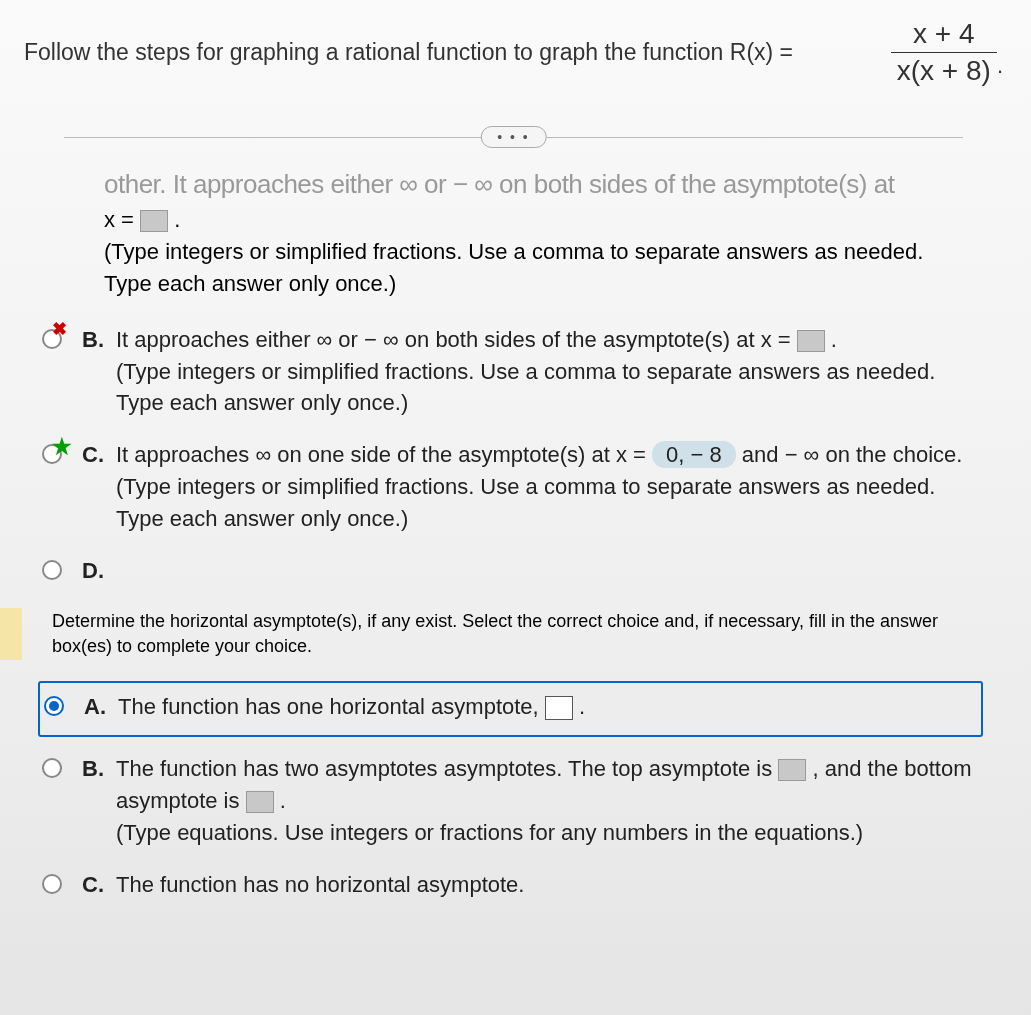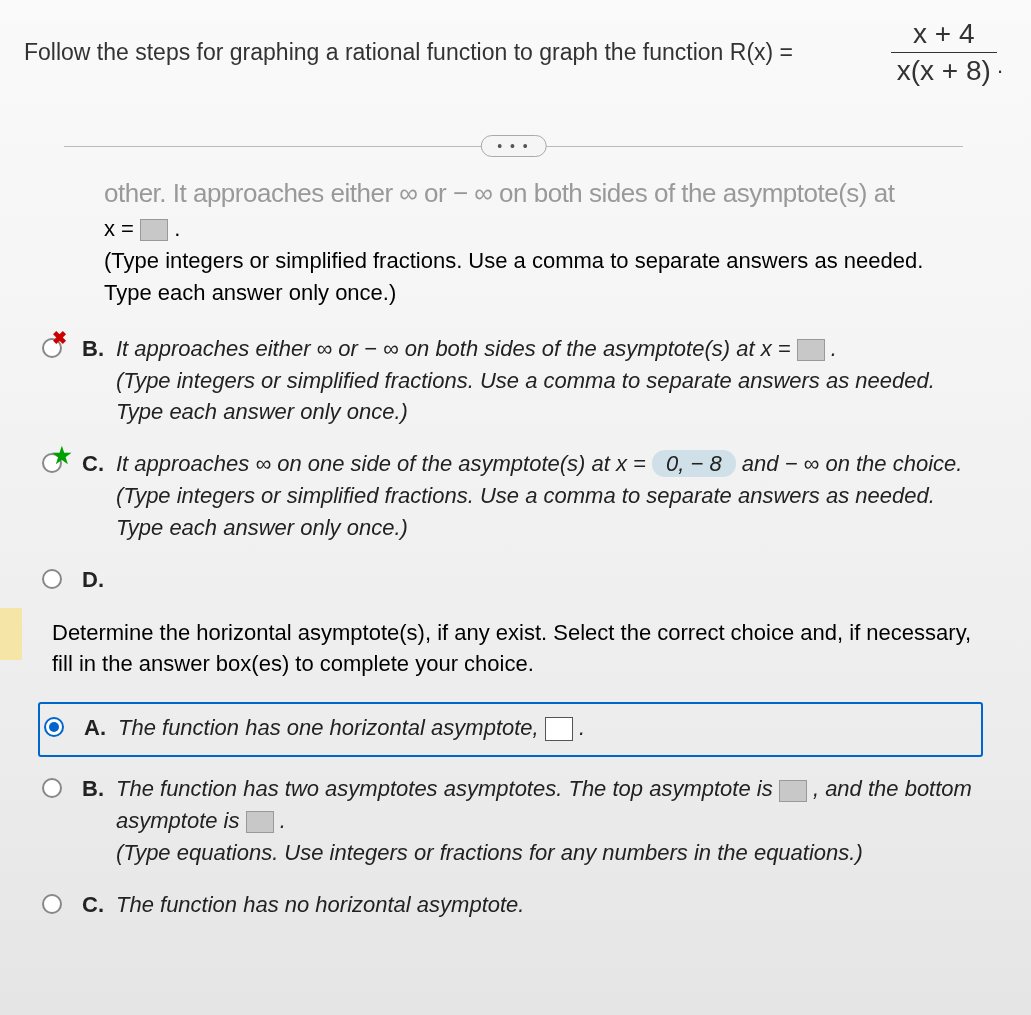--- a/index.html
+++ b/index.html
@@ -17,21 +17,21 @@
       height: 100%;
       padding: 18px 28px 18px 24px;
       position: relative;
     }
     .header-row {
       display: flex;
       align-items: center;
       justify-content: space-between;
       font-size: 23px;
       color: #333;
-      margin-bottom: 45px;
+      margin-bottom: 36px;
     }
     .header-text { flex: 1; }
     .fraction {
       display: inline-block;
       text-align: center;
       vertical-align: middle;
       font-size: 28px;
       margin-left: 4px;
     }
     .fraction .num { border-bottom: 1.5px solid #333; padding: 0 6px 2px; }
@@ -74,21 +74,21 @@
       width: 40px;
       flex-shrink: 0;
       padding-top: 2px;
       position: relative;
     }
     .option-letter {
       width: 34px;
       flex-shrink: 0;
       font-weight: bold;
     }
-    .option-text { flex: 1; font-style: italic; }
+    .option-text { flex: 1; }
     .radio-circle {
       width: 20px; height: 20px;
       border: 2px solid #888;
       border-radius: 50%;
       display: inline-block;
       position: relative;
       background: #fff;
     }
     .radio-circle.selected { border-color: #0066cc; }
     .radio-circle.selected::after {
@@ -136,21 +136,21 @@
       margin-bottom: 4px;
     }
     .sub-block {
       margin-left: 80px;
       margin-right: 40px;
       font-size: 22px;
       line-height: 1.45;
       margin-bottom: 24px;
     }
     .question-text {
-      font-size: 22px;
+      font-size: 18px;
       margin: 10px 30px 22px 28px;
       line-height: 1.4;
     }
     .selected-box {
       border: 2px solid #0066cc;
       border-radius: 3px;
       padding: 8px 10px 10px 4px;
       margin: 0 20px 16px 14px;
     }
     .selected-box .option-block { margin: 0; }

